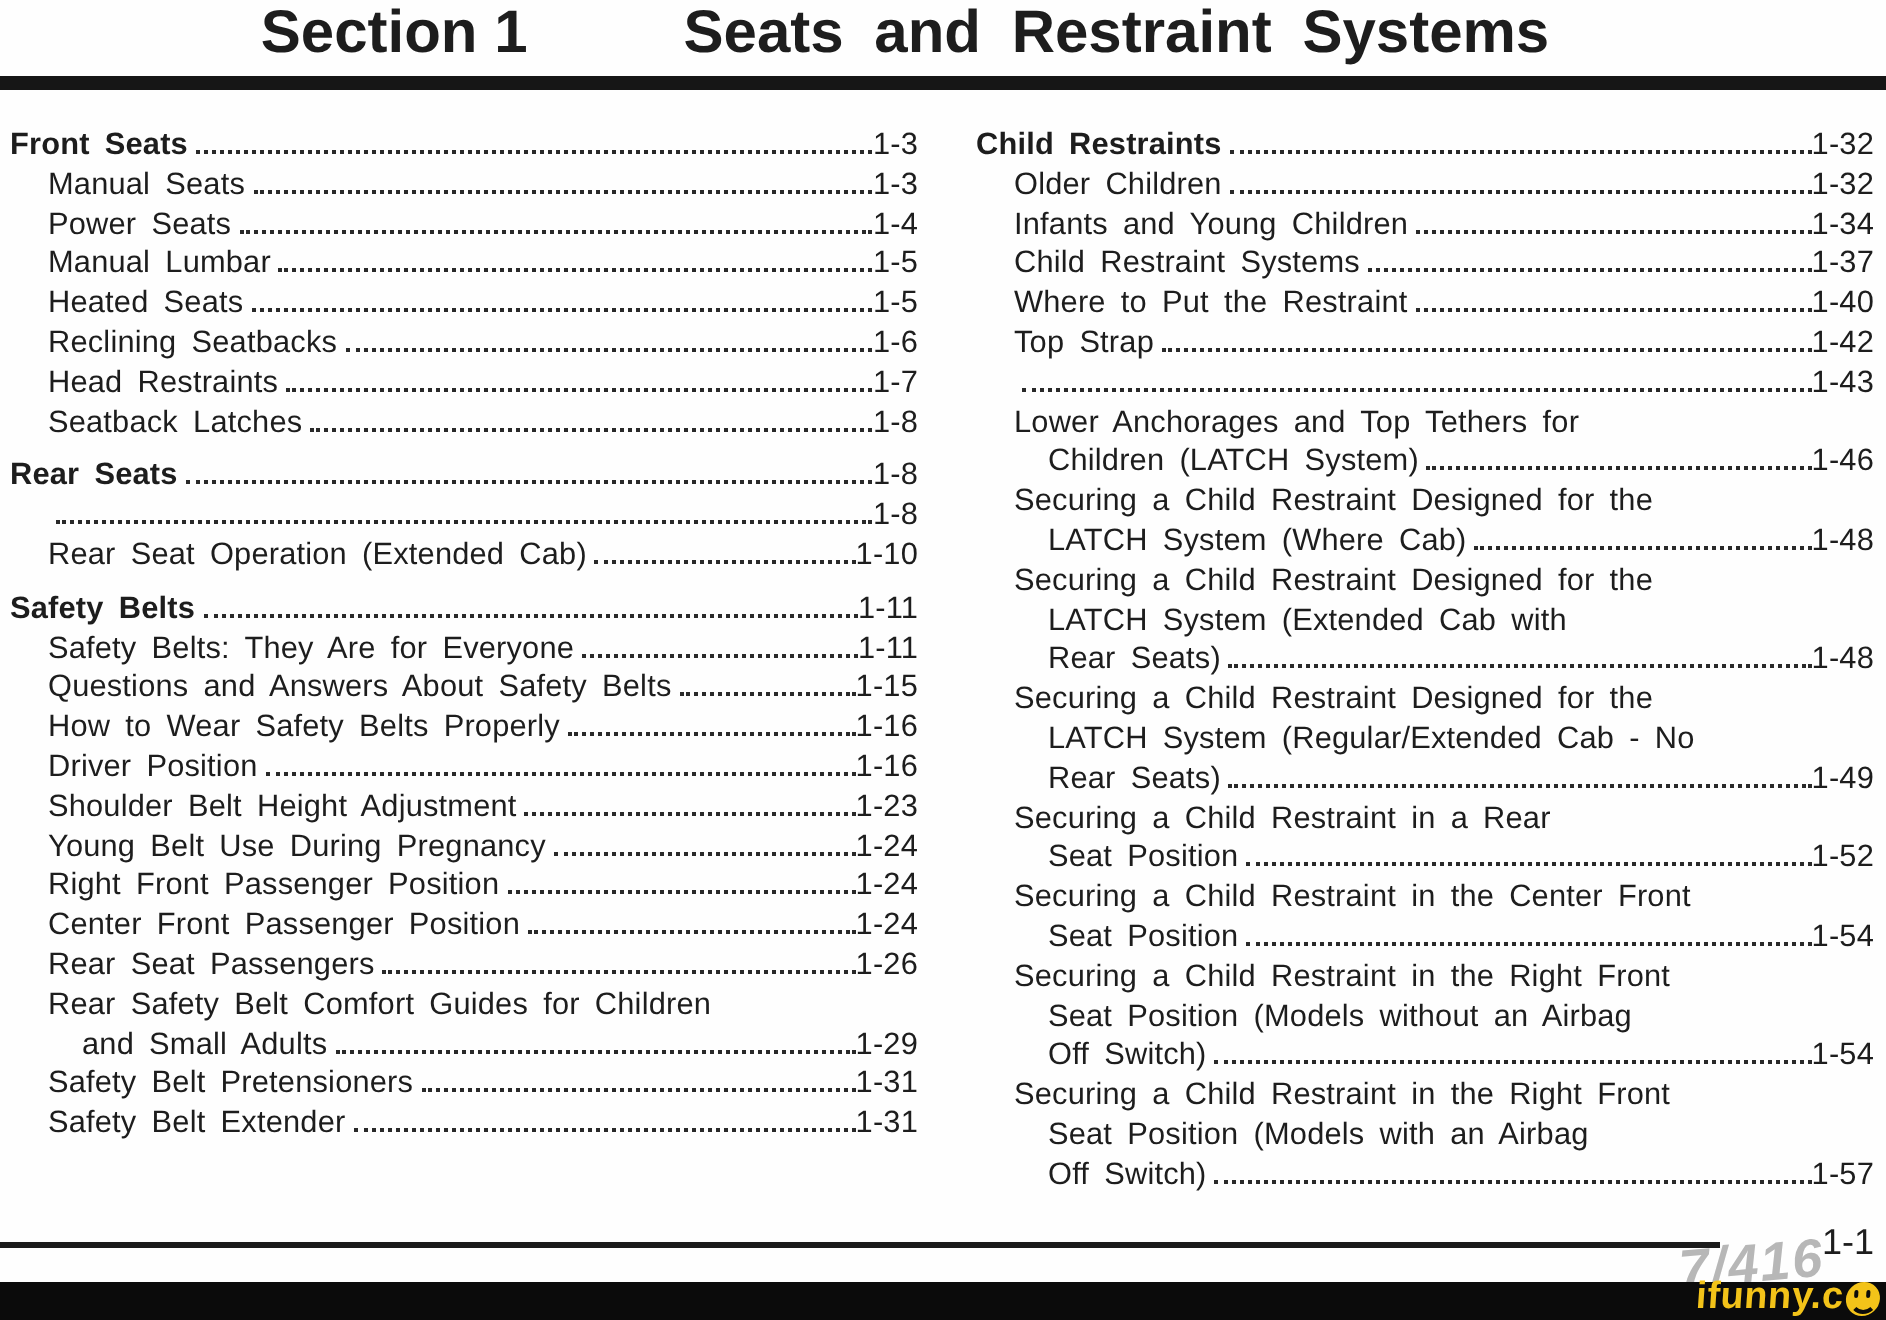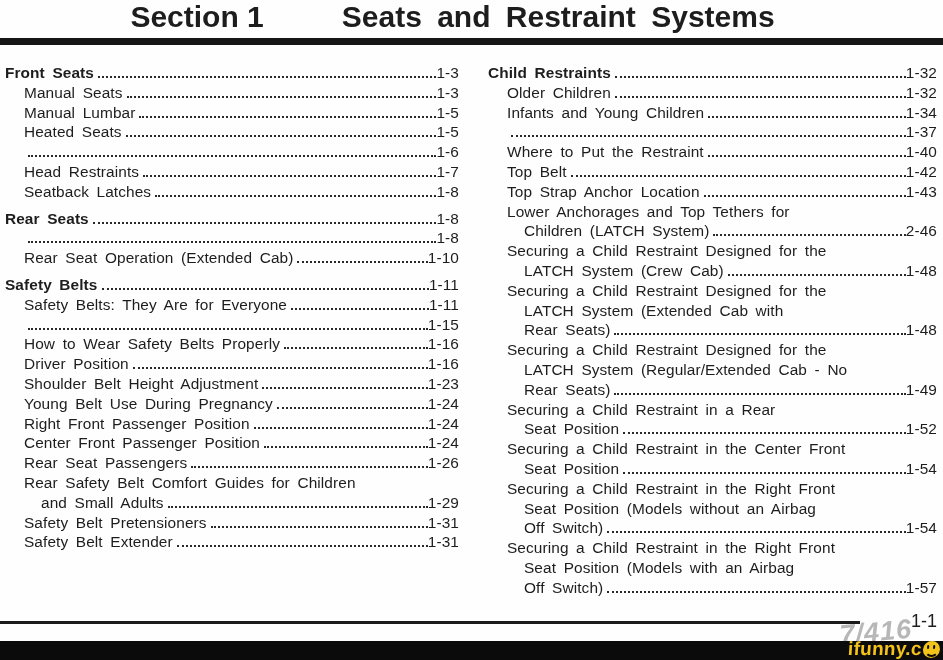--- a/index.html
+++ b/index.html
@@ -74,27 +74,30 @@
 
   <div class="columns">
     <div class="col-left" id="col-left">
         <div class="entry bold">
           <div class="line"><span class="lbl">Front Seats</span><span class="dots"></span><span class="pg">1-3</span></div>
         </div>
         <div class="entry">
           <div class="line sub"><span class="lbl">Manual Seats</span><span class="dots"></span><span class="pg">1-3</span></div>
         </div>
         <div class="entry">
+          <div class="line sub"><span class="lbl">Power Seats</span><span class="dots"></span><span class="pg">1-4</span></div>
+        </div>
+        <div class="entry">
           <div class="line sub"><span class="lbl">Manual Lumbar</span><span class="dots"></span><span class="pg">1-5</span></div>
         </div>
         <div class="entry">
           <div class="line sub"><span class="lbl">Heated Seats</span><span class="dots"></span><span class="pg">1-5</span></div>
         </div>
         <div class="entry">
-          <div class="line sub"><span class="dots"></span><span class="pg">1-6</span></div>
+          <div class="line sub"><span class="lbl">Reclining Seatbacks</span><span class="dots"></span><span class="pg">1-6</span></div>
         </div>
         <div class="entry">
           <div class="line sub"><span class="lbl">Head Restraints</span><span class="dots"></span><span class="pg">1-7</span></div>
         </div>
         <div class="entry">
           <div class="line sub"><span class="lbl">Seatback Latches</span><span class="dots"></span><span class="pg">1-8</span></div>
         </div>
         <div class="entry bold gap">
           <div class="line"><span class="lbl">Rear Seats</span><span class="dots"></span><span class="pg">1-8</span></div>
         </div>
@@ -104,21 +107,21 @@
         <div class="entry">
           <div class="line sub"><span class="lbl">Rear Seat Operation (Extended Cab)</span><span class="dots"></span><span class="pg">1-10</span></div>
         </div>
         <div class="entry bold gap">
           <div class="line"><span class="lbl">Safety Belts</span><span class="dots"></span><span class="pg">1-11</span></div>
         </div>
         <div class="entry">
           <div class="line sub"><span class="lbl">Safety Belts: They Are for Everyone</span><span class="dots"></span><span class="pg">1-11</span></div>
         </div>
         <div class="entry">
-          <div class="line sub"><span class="dots"></span><span class="pg">1-15</span></div>
+          <div class="line sub"><span class="lbl">Questions and Answers About Safety Belts</span><span class="dots"></span><span class="pg">1-15</span></div>
         </div>
         <div class="entry">
           <div class="line sub"><span class="lbl">How to Wear Safety Belts Properly</span><span class="dots"></span><span class="pg">1-16</span></div>
         </div>
         <div class="entry">
           <div class="line sub"><span class="lbl">Driver Position</span><span class="dots"></span><span class="pg">1-16</span></div>
         </div>
         <div class="entry">
           <div class="line sub"><span class="lbl">Shoulder Belt Height Adjustment</span><span class="dots"></span><span class="pg">1-23</span></div>
         </div>
@@ -149,38 +152,38 @@
         <div class="entry bold">
           <div class="line"><span class="lbl">Child Restraints</span><span class="dots"></span><span class="pg">1-32</span></div>
         </div>
         <div class="entry">
           <div class="line sub"><span class="lbl">Older Children</span><span class="dots"></span><span class="pg">1-32</span></div>
         </div>
         <div class="entry">
           <div class="line sub"><span class="lbl">Infants and Young Children</span><span class="dots"></span><span class="pg">1-34</span></div>
         </div>
         <div class="entry">
-          <div class="line sub"><span class="dots"></span><span class="pg">1-37</span></div>
+          <div class="line sub"><span class="lbl">Child Restraint Systems</span><span class="dots"></span><span class="pg">1-37</span></div>
         </div>
         <div class="entry">
           <div class="line sub"><span class="lbl">Where to Put the Restraint</span><span class="dots"></span><span class="pg">1-40</span></div>
         </div>
         <div class="entry">
-          <div class="line sub"><span class="lbl">Top Belt</span><span class="dots"></span><span class="pg">1-42</span></div>
-        </div>
-        <div class="entry">
-          <div class="line sub"><span class="lbl">Top Strap Anchor Location</span><span class="dots"></span><span class="pg">1-43</span></div>
+          <div class="line sub"><span class="lbl">Top Strap</span><span class="dots"></span><span class="pg">1-42</span></div>
+        </div>
+        <div class="entry">
+          <div class="line sub"><span class="dots"></span><span class="pg">1-43</span></div>
         </div>
         <div class="entry">
           <div class="line sub"><span class="lbl">Lower Anchorages and Top Tethers for</span></div>
-          <div class="line sub cont"><span class="lbl">Children (LATCH System)</span><span class="dots"></span><span class="pg">2-46</span></div>
+          <div class="line sub cont"><span class="lbl">Children (LATCH System)</span><span class="dots"></span><span class="pg">1-46</span></div>
         </div>
         <div class="entry">
           <div class="line sub"><span class="lbl">Securing a Child Restraint Designed for the</span></div>
-          <div class="line sub cont"><span class="lbl">LATCH System (Crew Cab)</span><span class="dots"></span><span class="pg">1-48</span></div>
+          <div class="line sub cont"><span class="lbl">LATCH System (Where Cab)</span><span class="dots"></span><span class="pg">1-48</span></div>
         </div>
         <div class="entry">
           <div class="line sub"><span class="lbl">Securing a Child Restraint Designed for the</span></div>
           <div class="line sub cont"><span class="lbl">LATCH System (Extended Cab with</span></div>
           <div class="line sub cont"><span class="lbl">Rear Seats)</span><span class="dots"></span><span class="pg">1-48</span></div>
         </div>
         <div class="entry">
           <div class="line sub"><span class="lbl">Securing a Child Restraint Designed for the</span></div>
           <div class="line sub cont"><span class="lbl">LATCH System (Regular/Extended Cab - No</span></div>
           <div class="line sub cont"><span class="lbl">Rear Seats)</span><span class="dots"></span><span class="pg">1-49</span></div>

